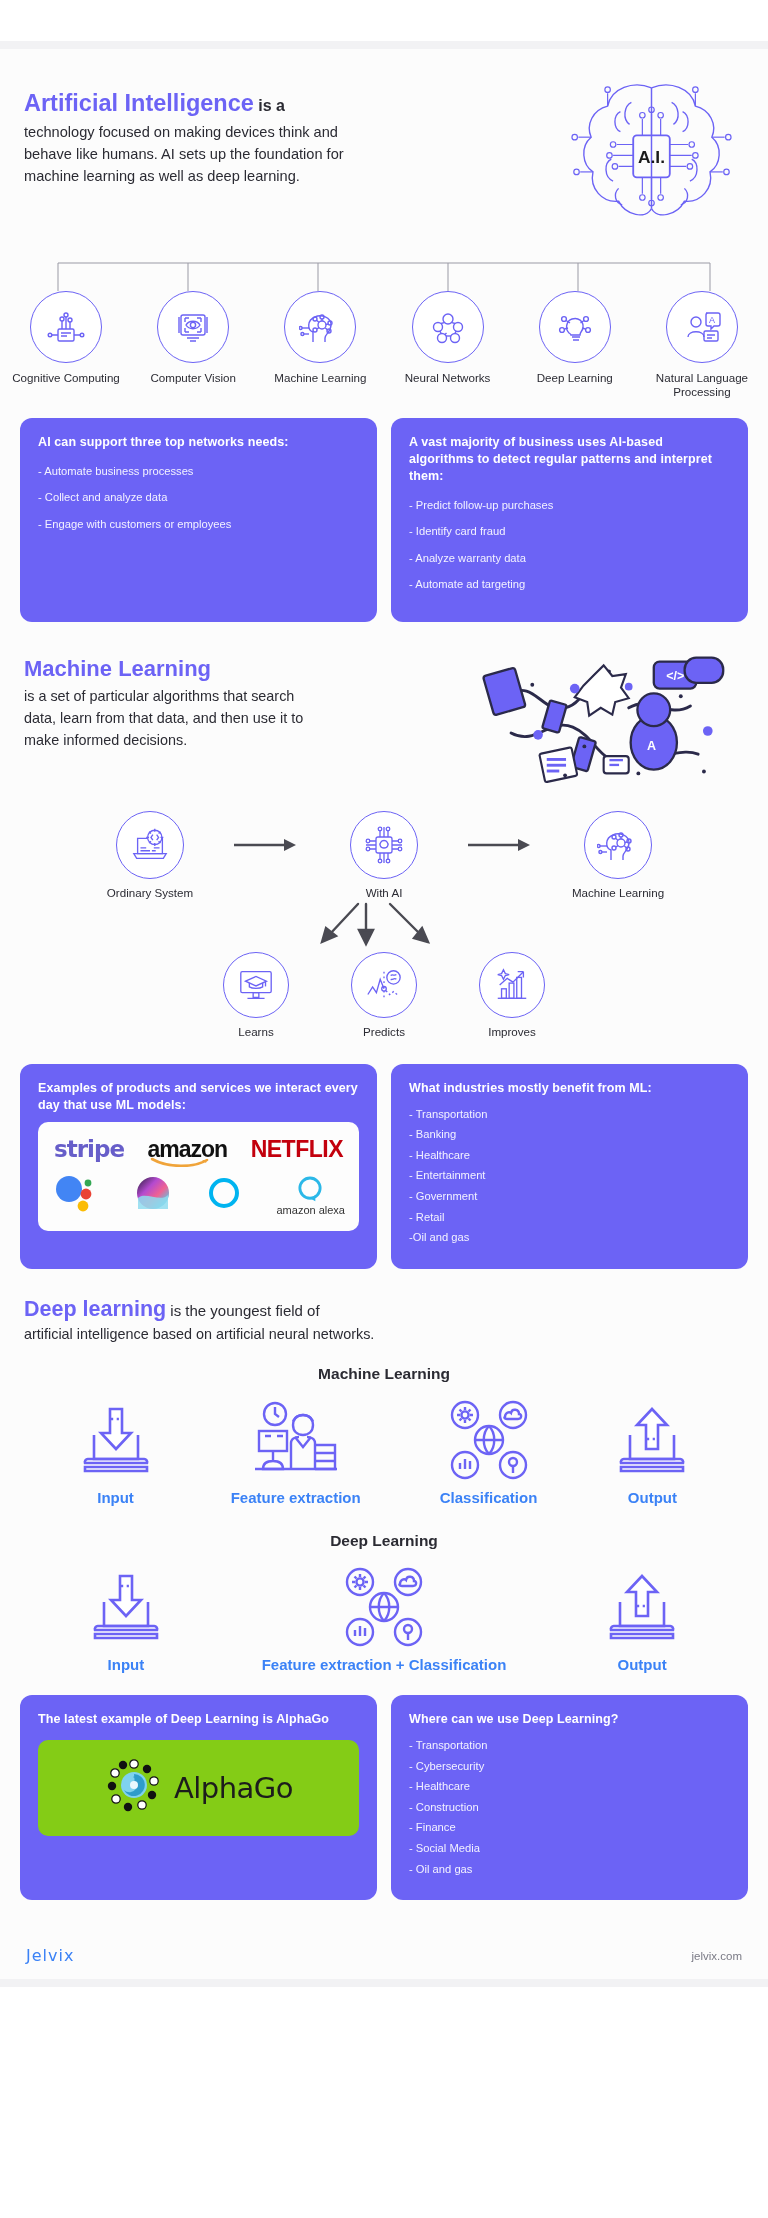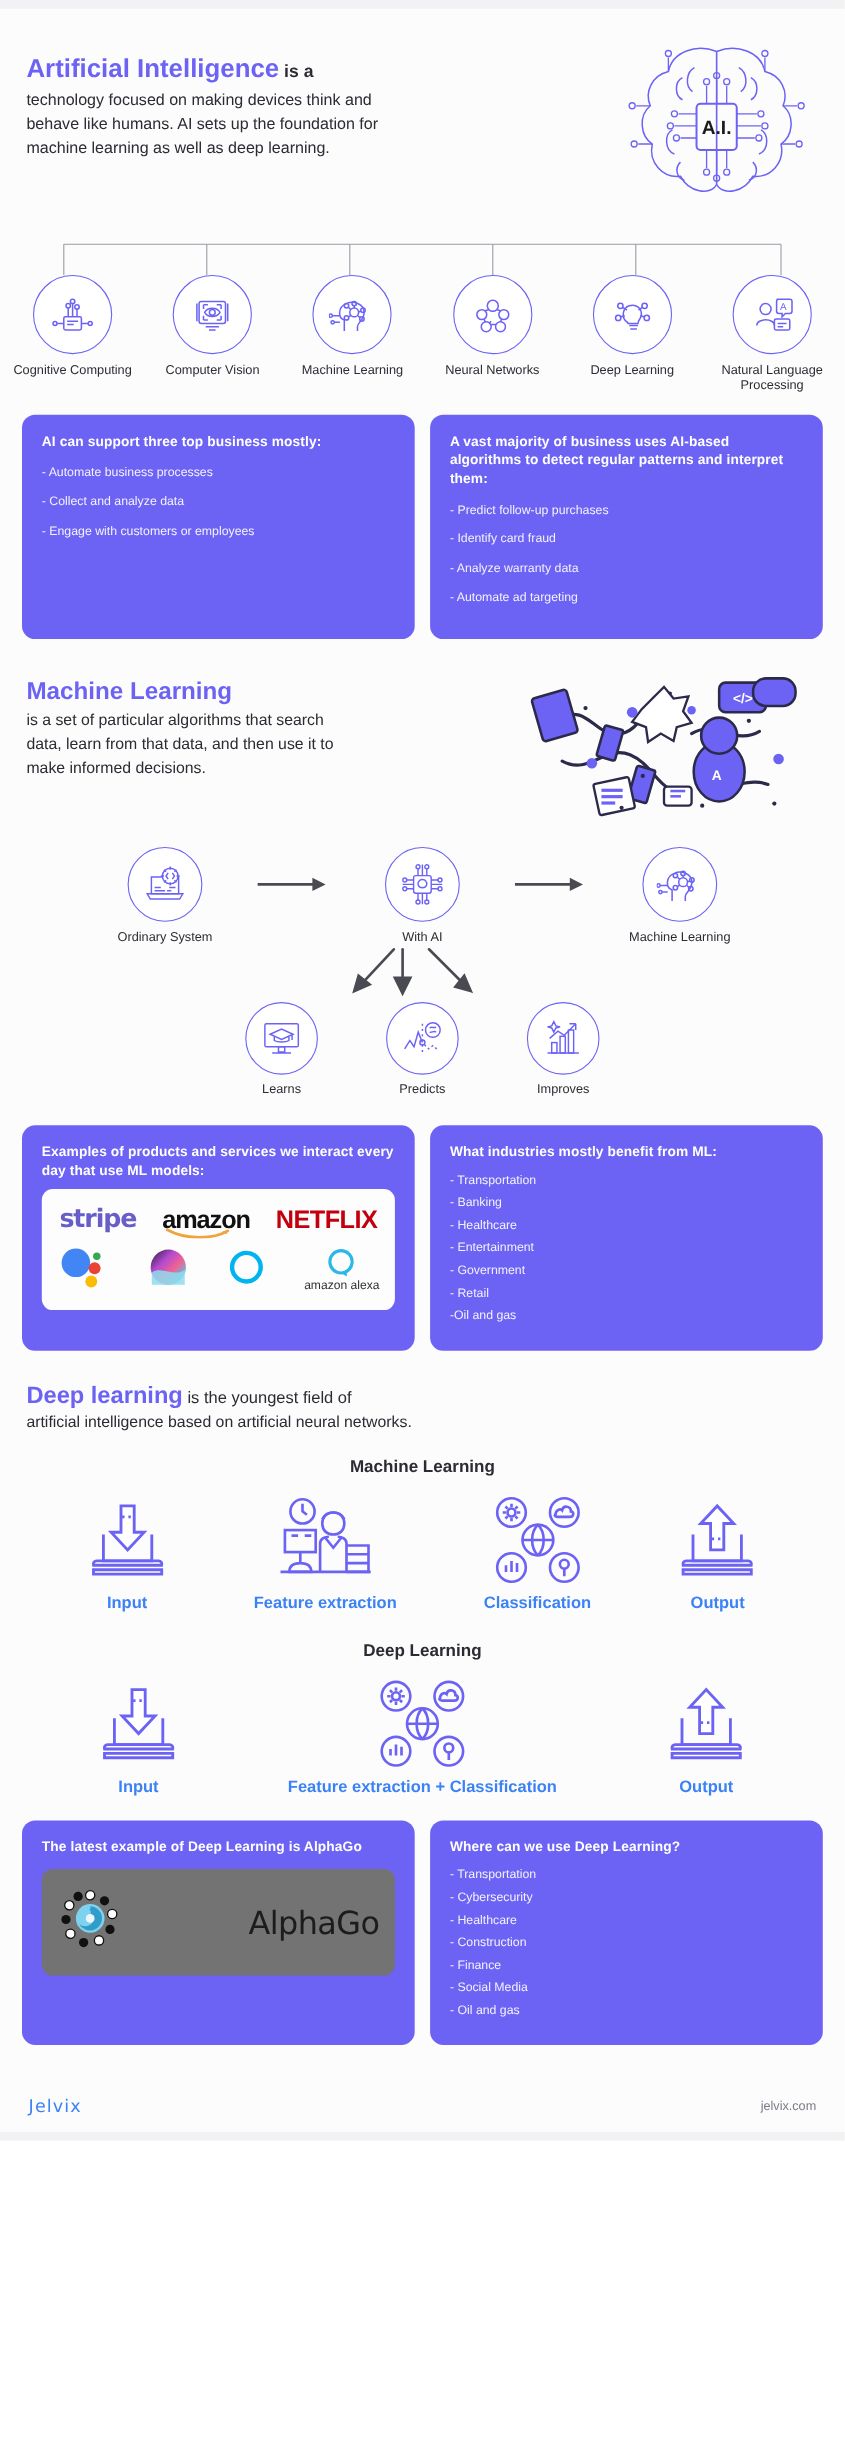--- a/index.html
+++ b/index.html
@@ -9,20 +9,21 @@
     font-family: "Liberation Sans", sans-serif;
   }
   body { position: relative; width: 768px; height: 2218px; overflow: hidden; }
 
   .page {
     position: relative;
     width: 768px;
     height: 1946px;
     background: #fcfcfc;
     padding: 0;
+    margin-top: 41px;
   }
   .topbar { height: 8px; background: #f2f2f4; width: 100%; }
   .botbar { position: absolute; bottom: 0; left: 0; height: 8px; background: #f2f2f4; width: 100%; }
 
   
   .accent { color: #6c63f5; }
   .purple-card {
     background: #6c63f5;
     border-radius: 12px;
     color: #ffffff;
@@ -177,27 +178,27 @@
     margin-top: 8px;
   }
   .logo-grid-1 { display: flex; align-items: flex-start; justify-content: space-between; padding: 4px 6px 0 6px; }
   .logo-grid-2 { display: flex; align-items: center; justify-content: space-between; padding: 10px 4px 4px 4px; }
   .lg-stripe { font-size: 23px; font-weight: bold; color: #675ec9; letter-spacing:-1px; font-family:"DejaVu Sans", sans-serif;}
   .lg-amazon { font-size: 23px; font-weight: bold; color: #111; letter-spacing:-1px; position: relative; }
   .lg-netflix { font-size: 23px; font-weight: bold; color: #c3000d; letter-spacing: -.5px; font-family:Liberation Sans, sans-serif;}
   .alexa-label { font-size: 11px; color: #333; margin-left: 2px; }
 
   .alphago-box {
-    background: #737373;
+    background: #84cc16;
     border-radius: 10px;
     padding: 16px 14px;
     margin-top: 12px;
     display: flex;
     align-items: center;
-    justify-content: space-between;
+    justify-content: center;
     gap: 10px;
   }
   .alphago-text { font-size: 29px; color: #1c1c1c; font-family: "DejaVu Sans", sans-serif; letter-spacing: -.5px; }
 
   .footer {
     position: absolute;
     left: 0; right: 0; bottom: 22px;
     display: flex;
     justify-content: space-between;
     padding: 0 26px;
@@ -368,21 +369,21 @@
           <rect x="22" y="24" width="14" height="10" rx="1.5"></rect>
           <path d="M25 28 h8 M25 31 h5"></path>
         </svg>
       </div>
       <div class="icon-label">Natural Language Processing</div>
     </div>
   </div>
 
   <div class="two-cards">
     <div class="purple-card" style="min-height:160px;">
-      <div class="card-title">AI can support three top business mostly:</div>
+      <div class="card-title">AI can support three top networks needs:</div>
       <ul class="card-list">
         <li>- Automate business processes</li>
         <li>- Collect and analyze data</li>
         <li>- Engage with customers or employees</li>
       </ul>
     </div>
     <div class="purple-card" style="min-height:160px;">
       <div class="card-title">A vast majority of business uses AI-based algorithms to detect regular patterns and interpret them:</div>
       <ul class="card-list">
         <li>- Predict follow-up purchases</li>

